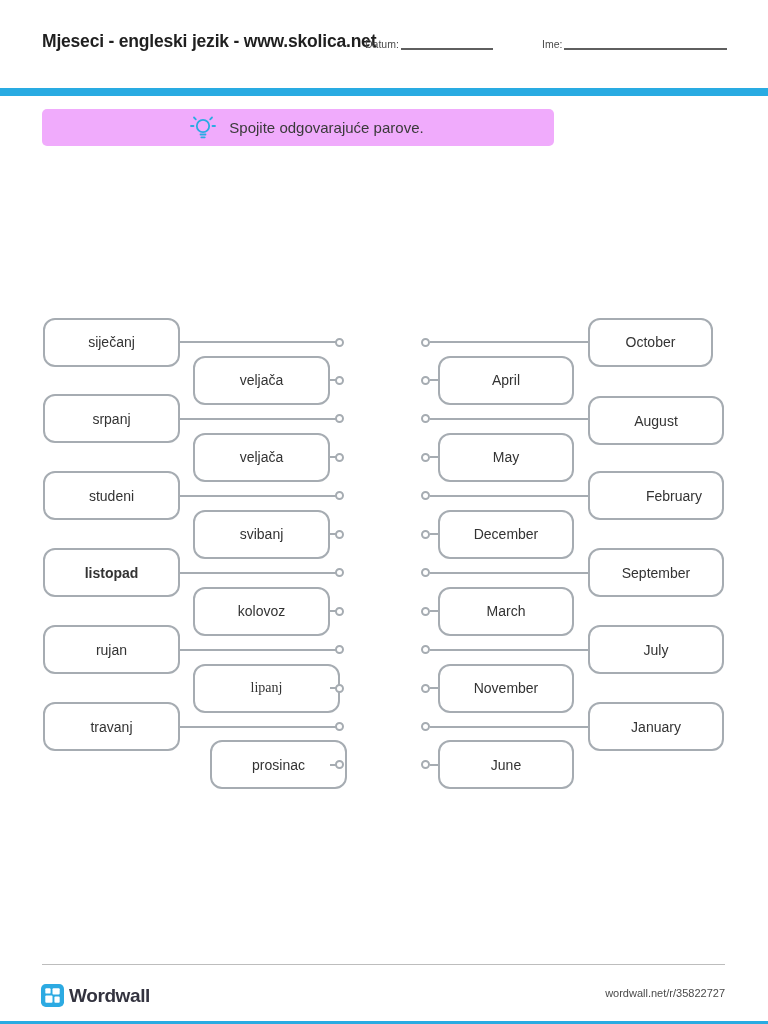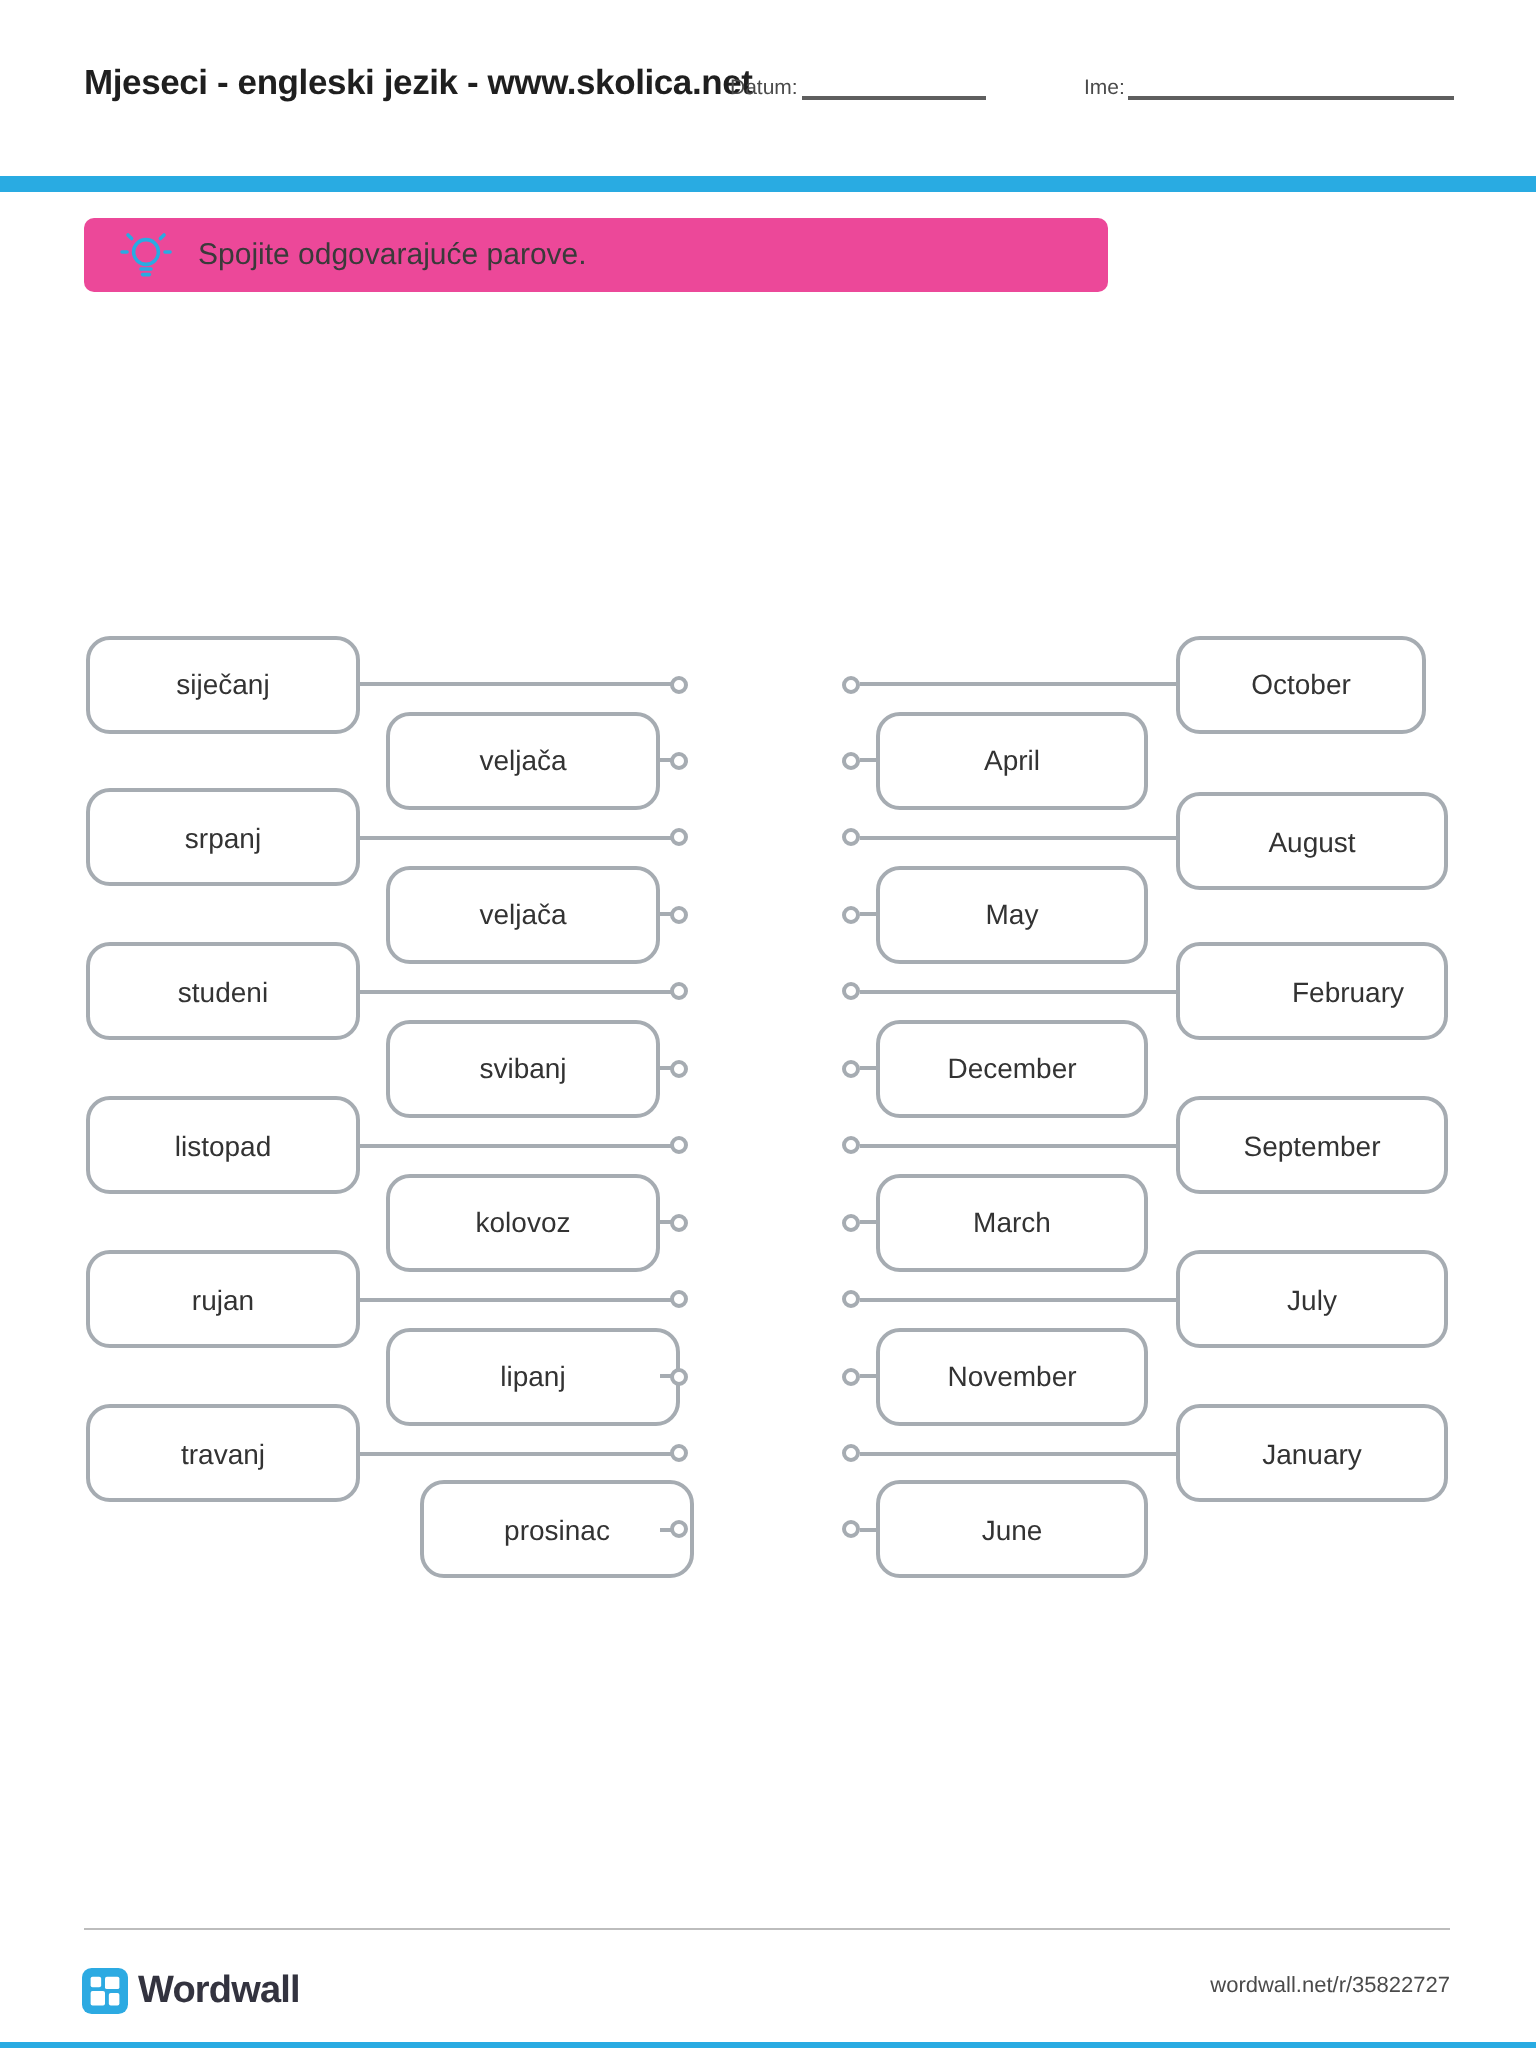--- a/index.html
+++ b/index.html
@@ -48,21 +48,21 @@
     <span class="field-label">Datum:</span>
     <span class="field-line"></span>
   </div>
   <div class="field field-ime">
     <span class="field-label">Ime:</span>
     <span class="field-line"></span>
   </div>
 
   <div class="accent-bar top" style="background: rgb(41, 171, 226);"></div>
 
-  <div class="instruction" style="background: #ec4899;">
+  <div class="instruction" style="background: #f0abfc; justify-content: center;">
     <span class="bulb">
       <svg width="28" height="30" viewBox="0 0 28 30" fill="none" stroke="#29abe2" stroke-width="1.8" stroke-linecap="round">
         <circle cx="14" cy="13" r="6.2"></circle>
         <line x1="11.5" y1="21.5" x2="16.5" y2="21.5"></line>
         <line x1="12.3" y1="24.3" x2="15.7" y2="24.3"></line>
         <line x1="2" y1="13" x2="4.5" y2="13"></line>
         <line x1="23.5" y1="13" x2="26" y2="13"></line>
         <line x1="5" y1="4.5" x2="6.8" y2="6.3"></line>
         <line x1="21.2" y1="6.3" x2="23" y2="4.5"></line>
       </svg>
@@ -124,21 +124,21 @@
       <div class="mbox" style="left: 193px; top: 509.75px; width: 137px; border-color: rgb(166, 172, 178);">
         <span>svibanj</span>
       </div>
       <div class="mline" style="left: 330px; top: 533.25px; width: 6px; background: rgb(166, 172, 178);"></div>
       <div class="mdot" style="left: 335px; top: 529.75px; border-color: rgb(166, 172, 178);"></div>
       <div class="mdot" style="left: 421px; top: 529.75px; border-color: rgb(166, 172, 178);"></div>
       <div class="mline" style="left: 430px; top: 533.25px; width: 8px; background: rgb(166, 172, 178);"></div>
       <div class="mbox" style="left: 438px; top: 509.75px; width: 136px; border-color: rgb(166, 172, 178);">
         <span>December</span>
       </div>
-      <div class="mbox" style="left: 43px; top: 548.2px; width: 137px; border-color: rgb(166, 172, 178);">
+      <div class="mbox" style="left: 43px; top: 548.2px; width: 137px; border-color: rgb(166, 172, 178); font-weight: bold;">
         <span>listopad</span>
       </div>
       <div class="mline" style="left: 180px; top: 571.7px; width: 156px; background: rgb(166, 172, 178);"></div>
       <div class="mdot" style="left: 335px; top: 568.2px; border-color: rgb(166, 172, 178);"></div>
       <div class="mdot" style="left: 421px; top: 568.2px; border-color: rgb(166, 172, 178);"></div>
       <div class="mline" style="left: 430px; top: 571.7px; width: 158px; background: rgb(166, 172, 178);"></div>
       <div class="mbox" style="left: 588px; top: 548.2px; width: 136px; border-color: rgb(166, 172, 178);">
         <span>September</span>
       </div>
       <div class="mbox" style="left: 193px; top: 586.65px; width: 137px; border-color: rgb(166, 172, 178);">
@@ -154,21 +154,21 @@
       <div class="mbox" style="left: 43px; top: 625.1px; width: 137px; border-color: rgb(166, 172, 178);">
         <span>rujan</span>
       </div>
       <div class="mline" style="left: 180px; top: 648.6px; width: 156px; background: rgb(166, 172, 178);"></div>
       <div class="mdot" style="left: 335px; top: 645.1px; border-color: rgb(166, 172, 178);"></div>
       <div class="mdot" style="left: 421px; top: 645.1px; border-color: rgb(166, 172, 178);"></div>
       <div class="mline" style="left: 430px; top: 648.6px; width: 158px; background: rgb(166, 172, 178);"></div>
       <div class="mbox" style="left: 588px; top: 625.1px; width: 136px; border-color: rgb(166, 172, 178);">
         <span>July</span>
       </div>
-      <div class="mbox" style="left: 193px; top: 663.55px; width: 147px; border-color: rgb(166, 172, 178);">
+      <div class="mbox" style="left: 193px; top: 663.55px; width: 147px; border-color: rgb(166, 172, 178); font-family: Liberation Serif, serif;">
         <span>lipanj</span>
       </div>
       <div class="mline" style="left: 330px; top: 687.05px; width: 6px; background: rgb(166, 172, 178);"></div>
       <div class="mdot" style="left: 335px; top: 683.55px; border-color: rgb(166, 172, 178);"></div>
       <div class="mdot" style="left: 421px; top: 683.55px; border-color: rgb(166, 172, 178);"></div>
       <div class="mline" style="left: 430px; top: 687.05px; width: 8px; background: rgb(166, 172, 178);"></div>
       <div class="mbox" style="left: 438px; top: 663.55px; width: 136px; border-color: rgb(166, 172, 178);">
         <span>November</span>
       </div>
       <div class="mbox" style="left: 43px; top: 702px; width: 137px; border-color: rgb(166, 172, 178);">

